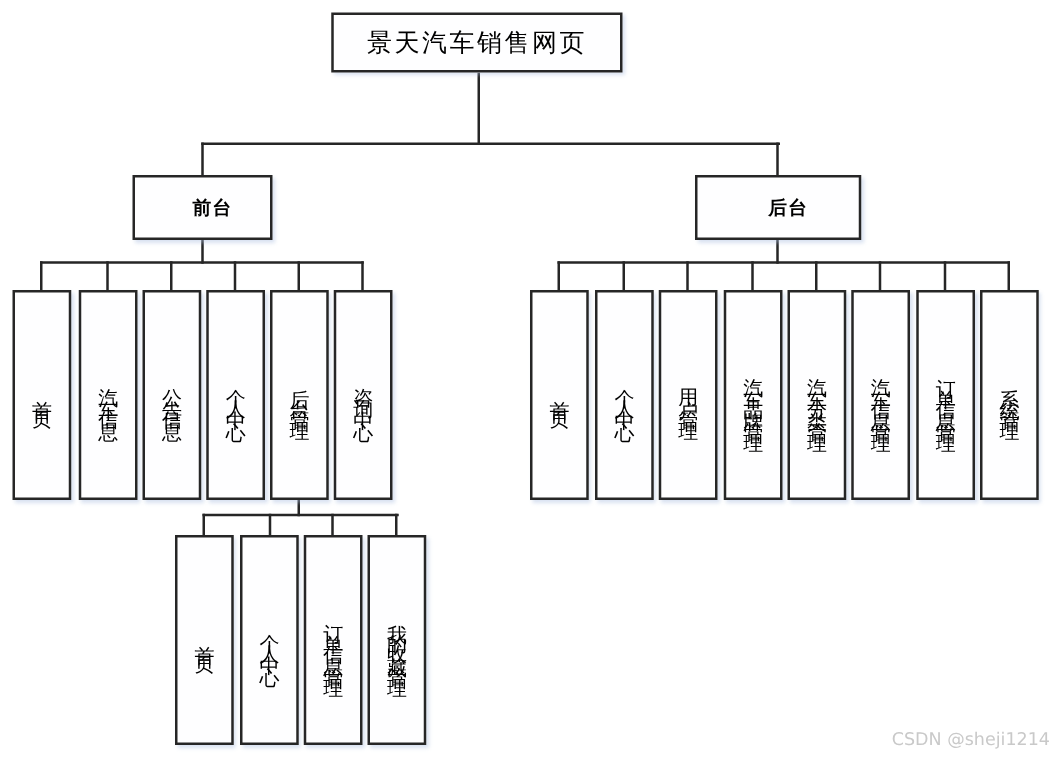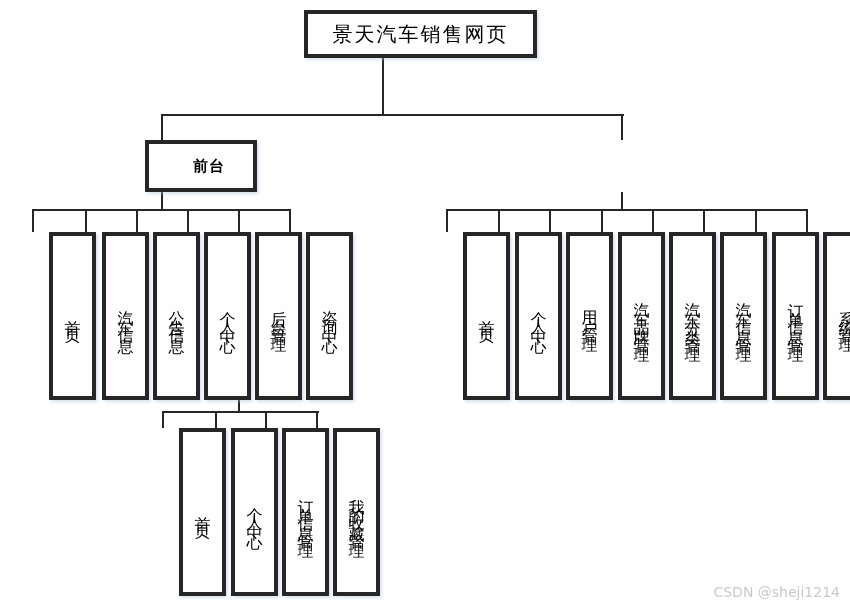--- a/index.html
+++ b/index.html
@@ -1,24 +1,23 @@
 <!DOCTYPE html>
 <html><head>
 <meta charset="utf-8">
 <style>
   html,body{margin:0;padding:0;background:#ffffff;}
   .stage{
     position:relative;width:850px;height:608px;background:#ffffff;overflow:hidden;
     font-family:"DejaVu Serif","Liberation Serif",serif;color:#000;
   }
   .node{
-    position:absolute;background:#fefeff;border:4px solid #84cc16;box-sizing:border-box;
+    position:absolute;background:#fefeff;border:2px solid #84cc16;box-sizing:border-box;
     display:flex;align-items:center;justify-content:center;text-align:center;
     box-shadow:2px 2px 3px rgba(170,190,225,0.45);
-    margin-left:39px;
   }
   .root-node{font-size:20px;letter-spacing:2px;}
   .l2-node{font-size:15px;font-weight:bold;letter-spacing:1px;padding-left:16px;}
   .v-node{
     writing-mode:vertical-rl;text-orientation:upright;
     font-size:16px;line-height:1;letter-spacing:0.55em;
   }
   .ln{position:absolute;background:#262626;}
   .watermark{
     position:absolute;right:10px;bottom:8px;font-size:14px;
@@ -62,20 +61,21 @@
     <div class="ln" style="left: 162px; top: 411px; width: 157px; height: 2px; background: rgb(38, 38, 38);"></div>
     <div class="ln" style="left: 162px; top: 411px; width: 2px; height: 17px; background: rgb(38, 38, 38);"></div>
     <div class="ln" style="left: 215px; top: 411px; width: 2px; height: 17px; background: rgb(38, 38, 38);"></div>
     <div class="ln" style="left: 265px; top: 411px; width: 2px; height: 17px; background: rgb(38, 38, 38);"></div>
     <div class="ln" style="left: 316px; top: 411px; width: 2px; height: 17px; background: rgb(38, 38, 38);"></div>
   </div>
 
   <div class="node root-node" style="left: 265px; top: 10px; width: 233px; height: 48px; border-color: rgb(38, 38, 38); background: rgb(254, 254, 255);">景天汽车销售网页</div>
 
   <div class="node l2-node" style="left: 106px; top: 140px; width: 112px; height: 52px; border-color: rgb(38, 38, 38); background: rgb(254, 254, 255);">前台</div>
+  <div class="node l2-node" style="left: 556px; top: 140px; width: 133px; height: 52px; border-color: rgb(38, 38, 38); background: rgb(254, 254, 255);">后台</div>
 
   <div class="node v-node" style="left: 10px; top: 232px; width: 47px; height: 168px; border-color: rgb(38, 38, 38); background: rgb(254, 254, 255);">首页</div>
   <div class="node v-node" style="left: 63px; top: 232px; width: 47px; height: 168px; border-color: rgb(38, 38, 38); background: rgb(254, 254, 255);">汽车信息</div>
   <div class="node v-node" style="left: 114px; top: 232px; width: 47px; height: 168px; border-color: rgb(38, 38, 38); background: rgb(254, 254, 255);">公告信息</div>
   <div class="node v-node" style="left: 165px; top: 232px; width: 47px; height: 168px; border-color: rgb(38, 38, 38); background: rgb(254, 254, 255);">个人中心</div>
   <div class="node v-node" style="left: 216px; top: 232px; width: 47px; height: 168px; border-color: rgb(38, 38, 38); background: rgb(254, 254, 255);">后台管理</div>
   <div class="node v-node" style="left: 267px; top: 232px; width: 47px; height: 168px; border-color: rgb(38, 38, 38); background: rgb(254, 254, 255);">咨询中心</div>
 
   <div class="node v-node" style="left: 424px; top: 232px; width: 47px; height: 168px; border-color: rgb(38, 38, 38); background: rgb(254, 254, 255);">首页</div>
   <div class="node v-node" style="left: 476px; top: 232px; width: 47px; height: 168px; border-color: rgb(38, 38, 38); background: rgb(254, 254, 255);">个人中心</div>

